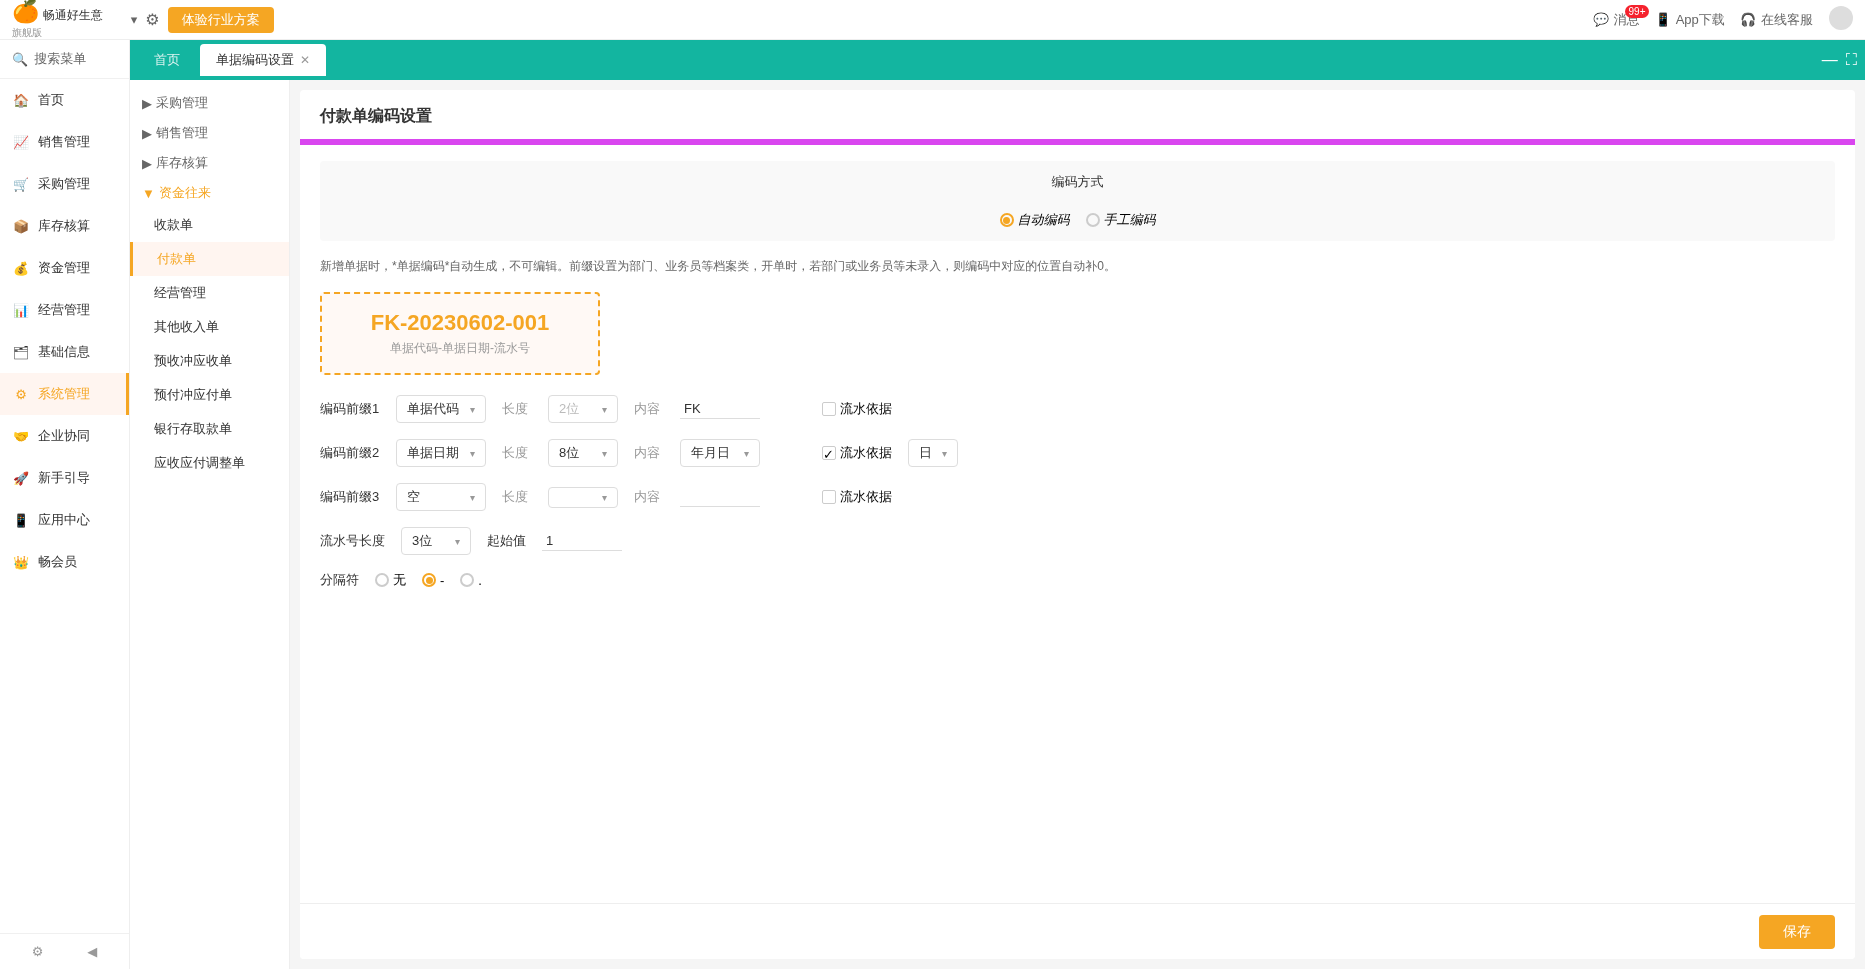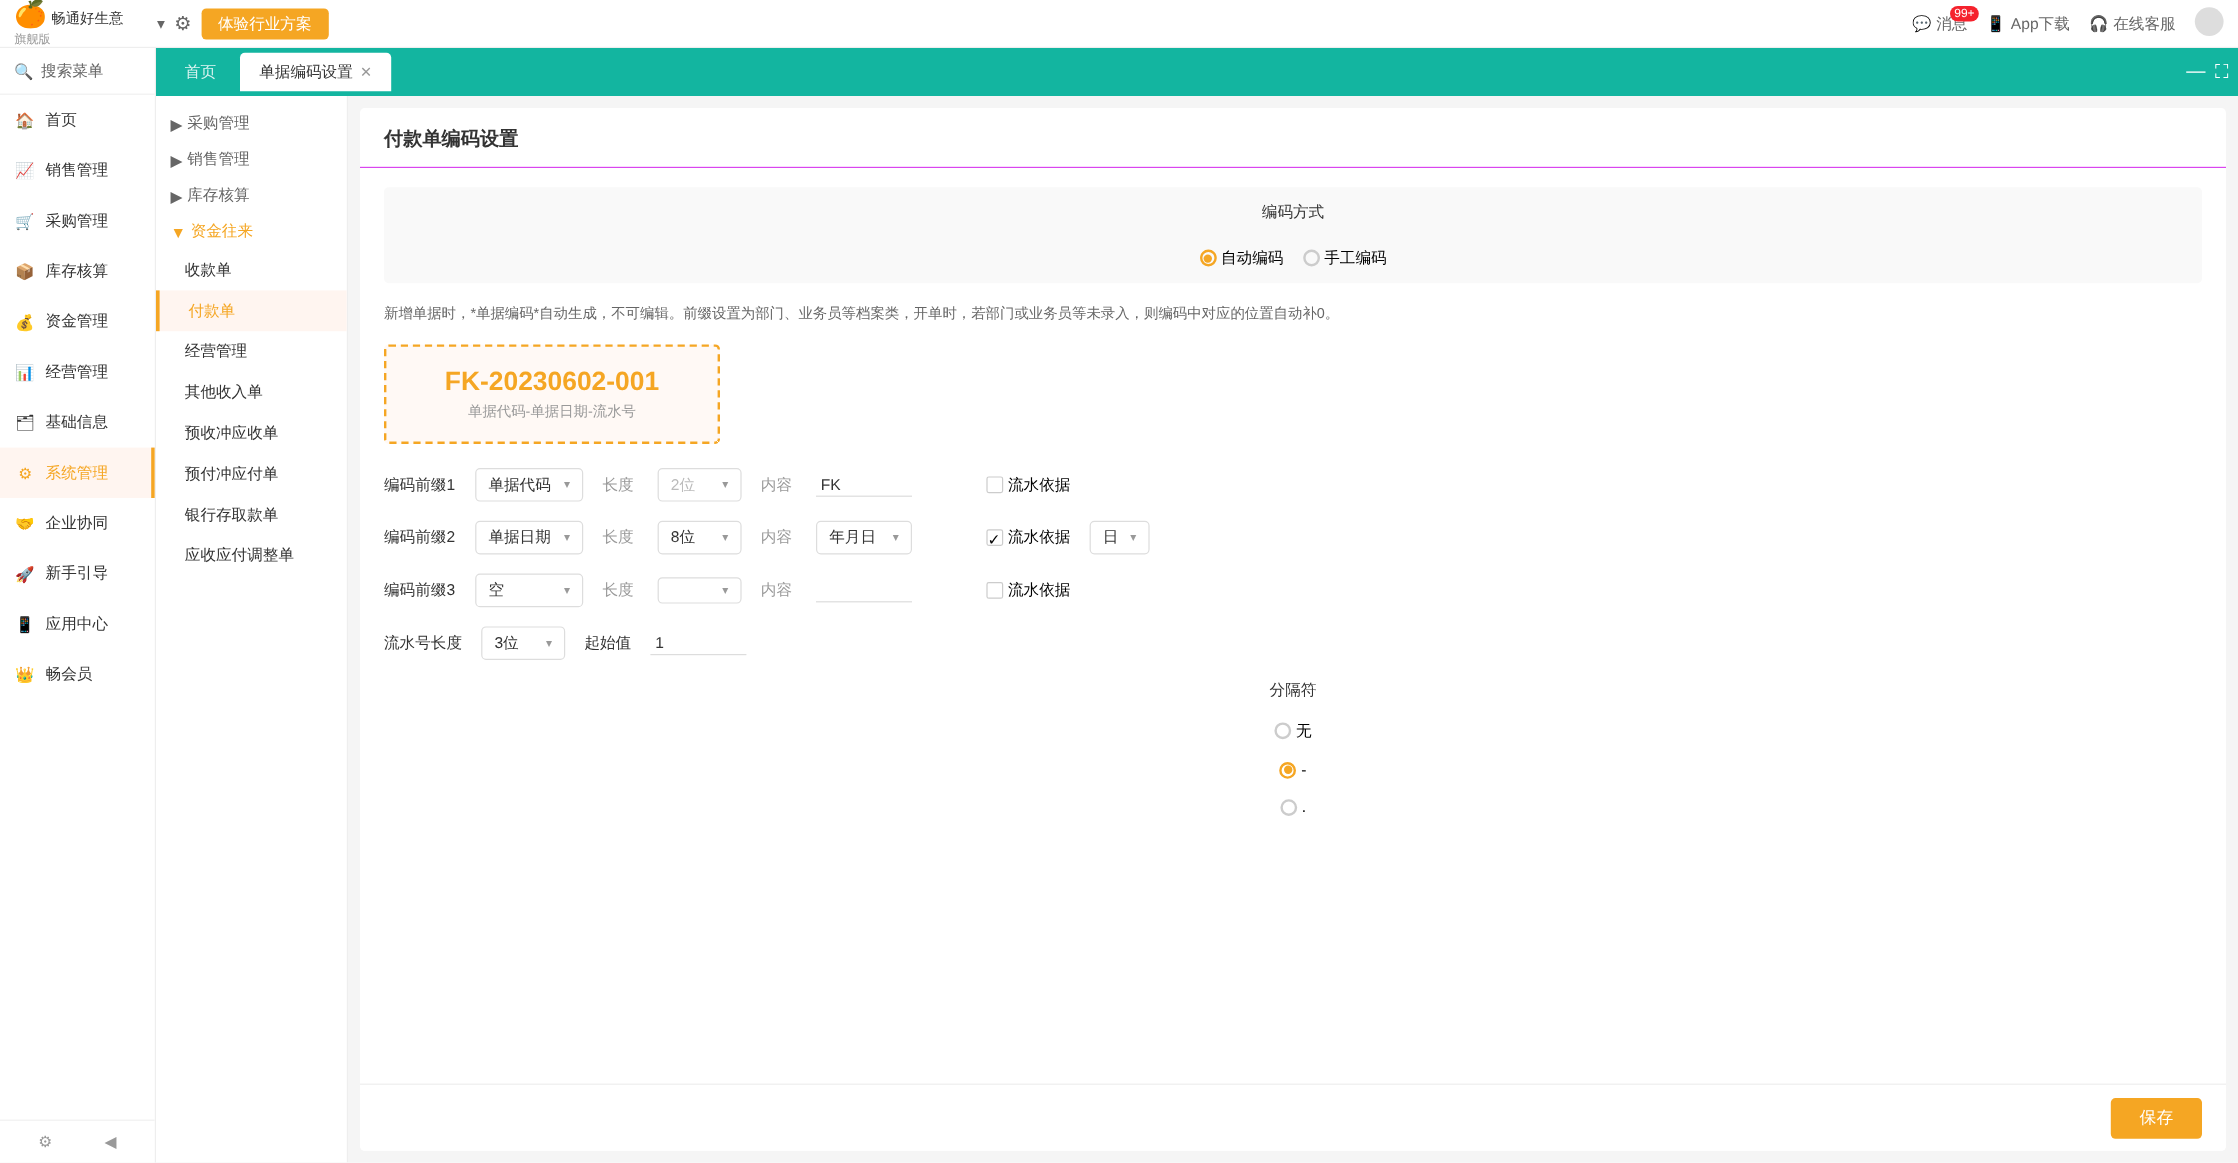--- a/index.html
+++ b/index.html
@@ -166,38 +166,38 @@
       display: flex;
       flex-direction: column;
       overflow: hidden;
     }
 
     .page-title {
       font-size: 16px;
       font-weight: bold;
       color: #333;
       padding: 16px 20px 12px;
-      border-bottom: 1px solid #d946ef;
+      border-bottom: 6px solid #d946ef;
     }
 
     .page-content { padding: 16px 20px; flex: 1; overflow-y: auto; }
 
     
     .code-method {
       display: flex;
       align-items: center;
       gap: 20px;
       padding: 12px 16px;
       background: #f9f9f9;
       border-radius: 4px;
       margin-bottom: 16px;
       flex-direction: column;
     }
     .code-method-label { color: #333; font-size: 13px; }
-    .radio-group { display: flex; gap: 16px; }
+    .radio-group { display: flex; gap: 16px; font-style: italic; }
     .radio-item { display: flex; align-items: center; gap: 4px; cursor: pointer; }
     .radio-circle {
       width: 14px; height: 14px;
       border-radius: 50%;
       border: 2px solid #ccc;
       display: flex; align-items: center; justify-content: center;
     }
     .radio-circle.checked { border-color: #f5a623; }
     .radio-circle.checked::after {
       content: '';
@@ -281,21 +281,20 @@
     }
     .serial-label { color: #333; font-size: 13px; }
     .start-label { color: #333; font-size: 13px; }
 
     
     .sep-row {
       display: flex;
       align-items: center;
       gap: 16px;
       margin-bottom: 16px;
-      flex-direction: column;
     }
 
     
     .bottom-bar {
       height: 56px;
       background: #fff;
       border-top: 1px solid #eee;
       display: flex;
       align-items: center;
       justify-content: flex-end;

